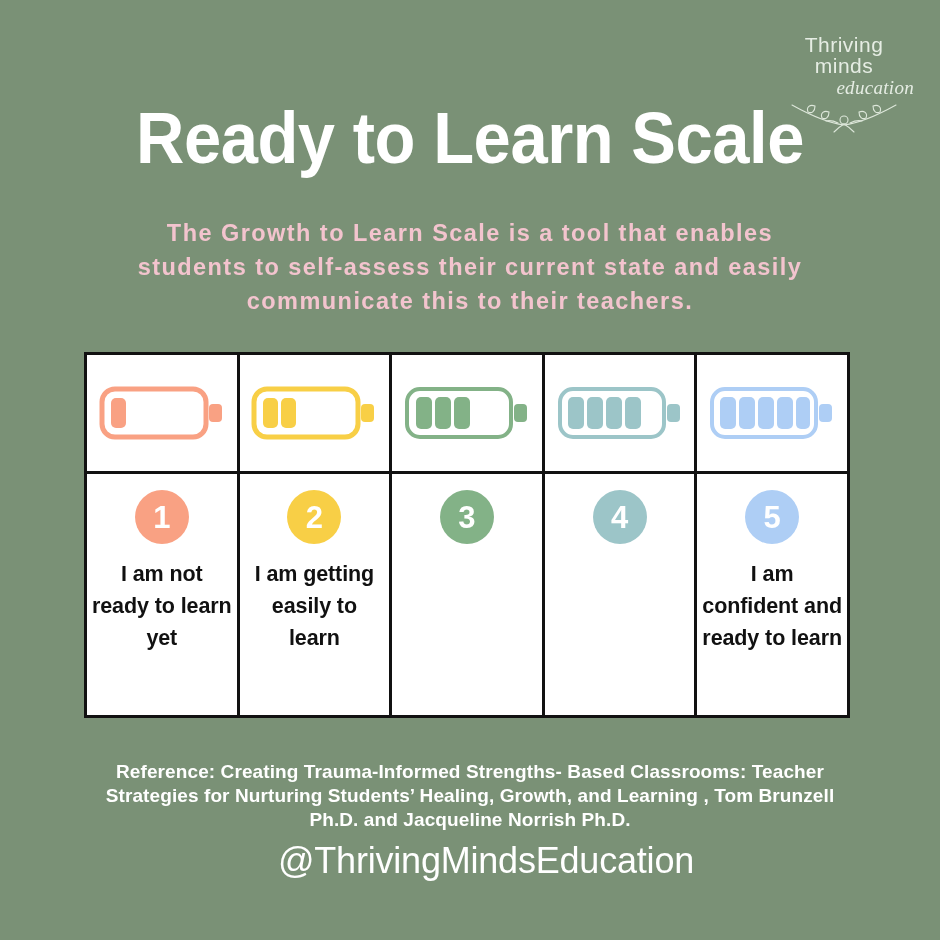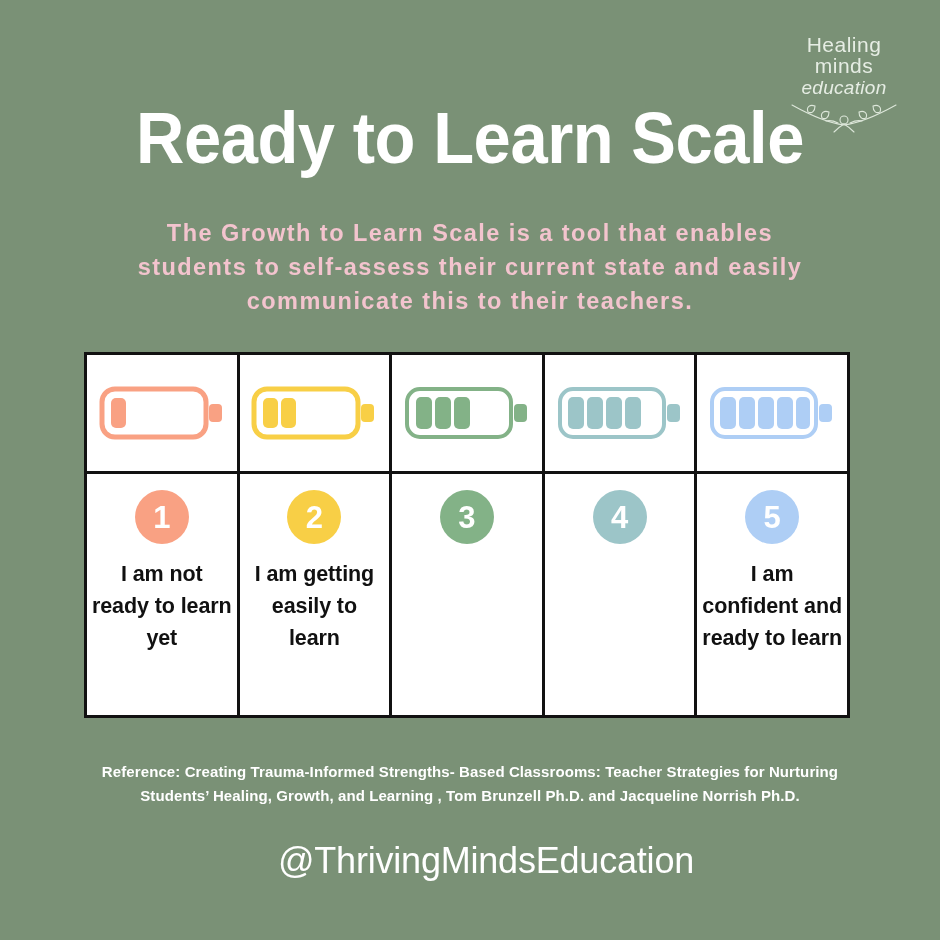--- a/index.html
+++ b/index.html
@@ -27,24 +27,25 @@
   }
   .logo-line1, .logo-line2 {
     font-size: 21px;
     letter-spacing: 0.5px;
     font-weight: 400;
     color: #E6EDE4;
   }
   .logo-line3 {
     font-size: 19px;
     font-style: italic;
-    font-family: Liberation Sans, sans-serif;
+    font-family: Liberation Serif, serif;
     letter-spacing: 0.3px;
     margin-top: 1px;
     color: #E6EDE4;
+    text-align: right;
   }
   .logo-ornament {
     margin-top: 2px;
     height: 34px;
     display: flex;
     justify-content: center;
     align-items: flex-start;
   }
 
   
@@ -138,21 +139,21 @@
   }
 
   
   .reference {
     position: absolute;
     top: 760px;
     left: 100px;
     width: 740px;
     text-align: center;
     color: #FFFFFF;
-    font-size: 15px;
+    font-size: 19px;
     font-weight: 600;
     line-height: 24px;
     letter-spacing: 0.1px;
   }
 
   
   .handle {
     position: absolute;
     top: 840px;
     left: 16px;
@@ -161,21 +162,21 @@
     color: #FFFFFF;
     font-size: 36px;
     font-weight: 400;
     letter-spacing: -0.2px;
   }
 </style>
 </head>
 <body>
 
 <div class="logo">
-  <div class="logo-line1">Healing</div>
+  <div class="logo-line1">Thriving</div>
   <div class="logo-line2">minds</div>
   <div class="logo-line3">education</div>
   <div class="logo-ornament">
     <svg width="120" height="34" viewBox="0 0 120 34">
       <g fill="none" stroke="#DDE7DA" stroke-width="1.1" stroke-linecap="round">
         <path d="M8 6 C 26 16, 44 24, 60 26 C 76 24, 94 16, 112 6"></path>
         <path d="M24 13 C 22 8, 26 5, 31 7 C 31 12, 28 15, 24 13 Z"></path>
         <path d="M38 19 C 36 14, 40 11, 45 13 C 45 18, 42 21, 38 19 Z"></path>
         <path d="M96 13 C 98 8, 94 5, 89 7 C 89 12, 92 15, 96 13 Z"></path>
         <path d="M82 19 C 84 14, 80 11, 75 13 C 75 18, 78 21, 82 19 Z"></path>

